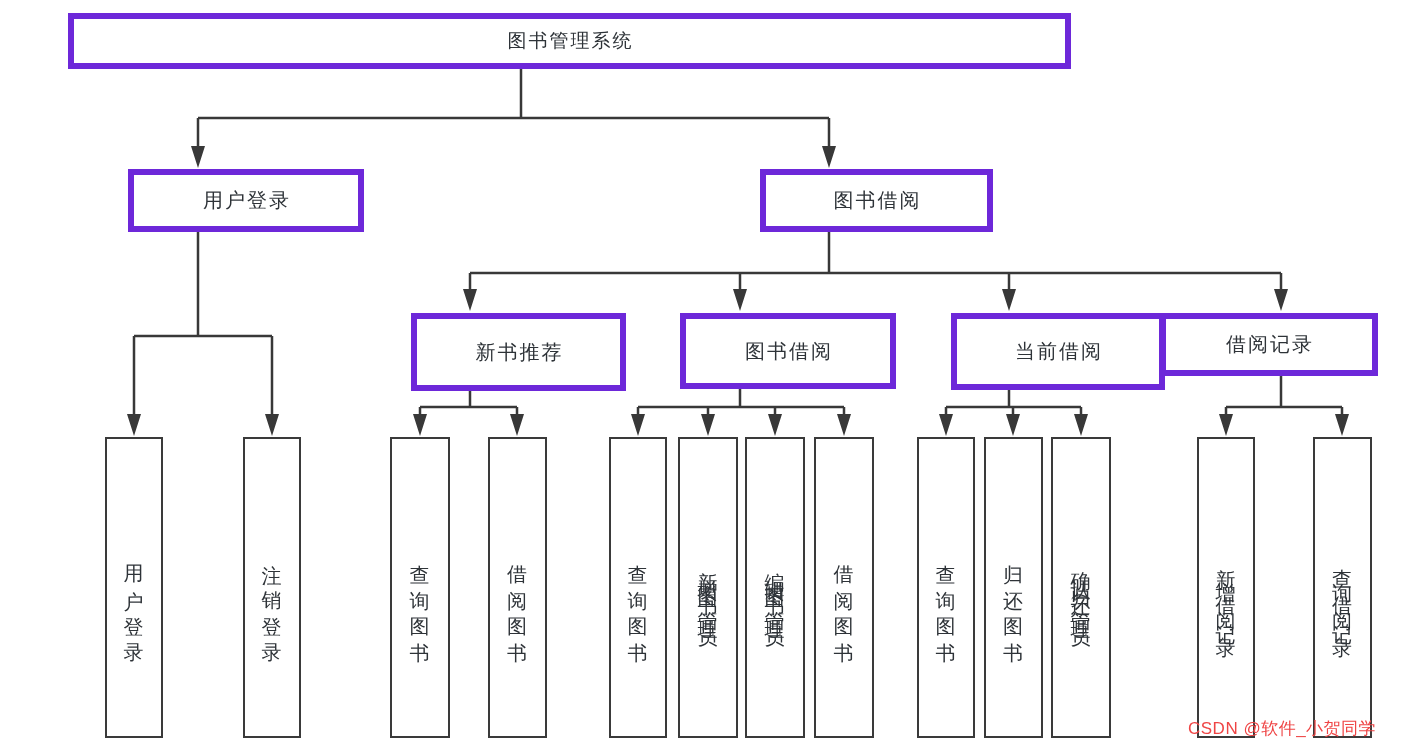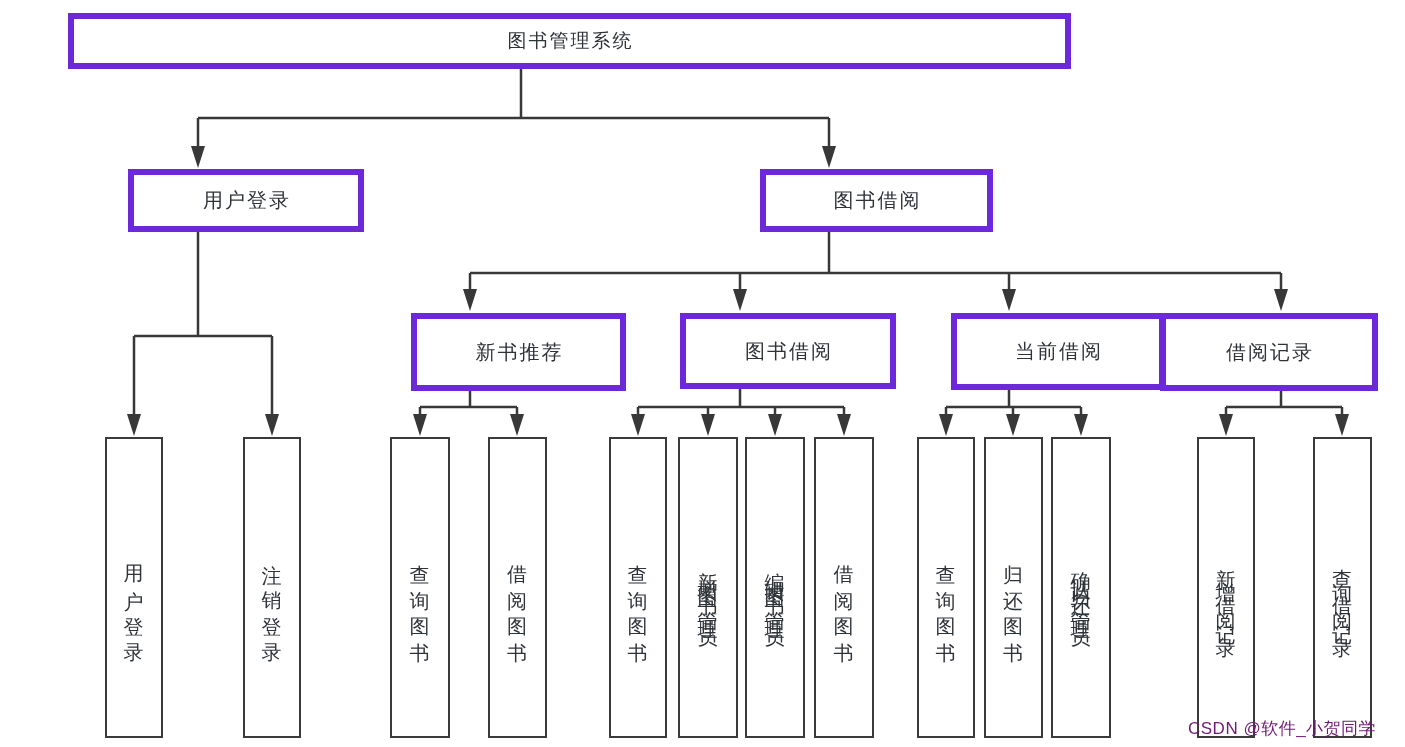--- a/index.html
+++ b/index.html
@@ -21,21 +21,21 @@
   }
   .vtext{
     writing-mode:vertical-rl;text-orientation:mixed;
     font-size:20px;line-height:1.1;color:#2e3338;white-space:nowrap;
   }
   .vtext.sp-l{letter-spacing:26px;margin-bottom:-26px;}
   .vtext.sp-m{letter-spacing:14px;margin-bottom:-14px;}
   .vtext.sp-s{letter-spacing:8px;margin-bottom:-8px;}
   .watermark{
     position:absolute;left:1188px;top:717px;width:210px;
-    font-size:17px;color:#701a75;letter-spacing:0.5px;white-space:nowrap;
+    font-size:17px;color:#ef4444;letter-spacing:0.5px;white-space:nowrap;
   }
 </style>
 </head>
 <body>
 
 <div class="canvas">
 
   <svg class="connectors" width="1405" height="747" viewBox="0 0 1405 747">
 
     <path fill="none" stroke="#383838" stroke-width="2.5" d="M521 69 V118 M198 118 H829 M198 118 V150 M829 118 V150"></path>
@@ -78,21 +78,21 @@
 
   <div class="hbox" style="left:363px;top:313px;width:215px;height:78px">
     <span>新书推荐</span>
   </div>
   <div class="hbox" style="left:632px;top:313px;width:216px;height:76px">
     <span>图书借阅</span>
   </div>
   <div class="hbox" style="left:903px;top:313px;width:214px;height:77px">
     <span>当前借阅</span>
   </div>
-  <div class="hbox" style="left:1112px;top:313px;width:218px;height:78px">
+  <div class="hbox" style="left:1112px;top:313px;width:218px;height:63px">
     <span>借阅记录</span>
   </div>
 
   <div class="vbox" style="left:105px;width:58px">
     <span class="vtext sp-l">用户登录</span>
   </div>
   <div class="vbox" style="left:243px;width:58px">
     <span class="vtext sp-l">注销登录</span>
   </div>
 

